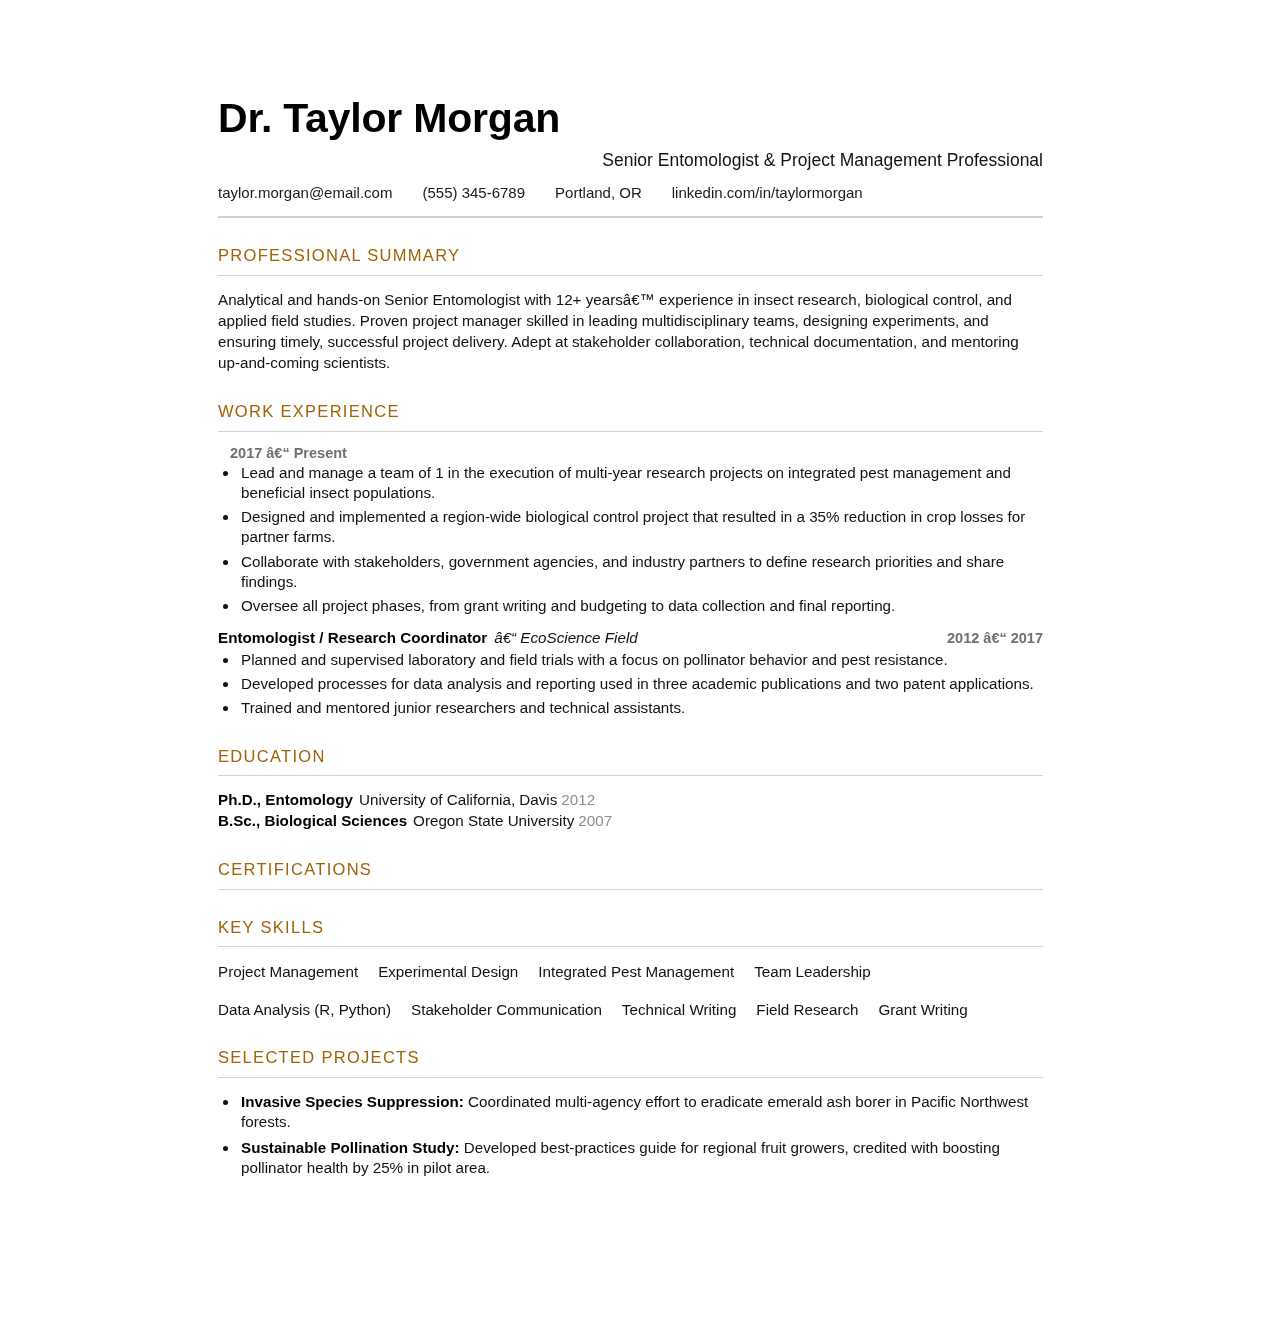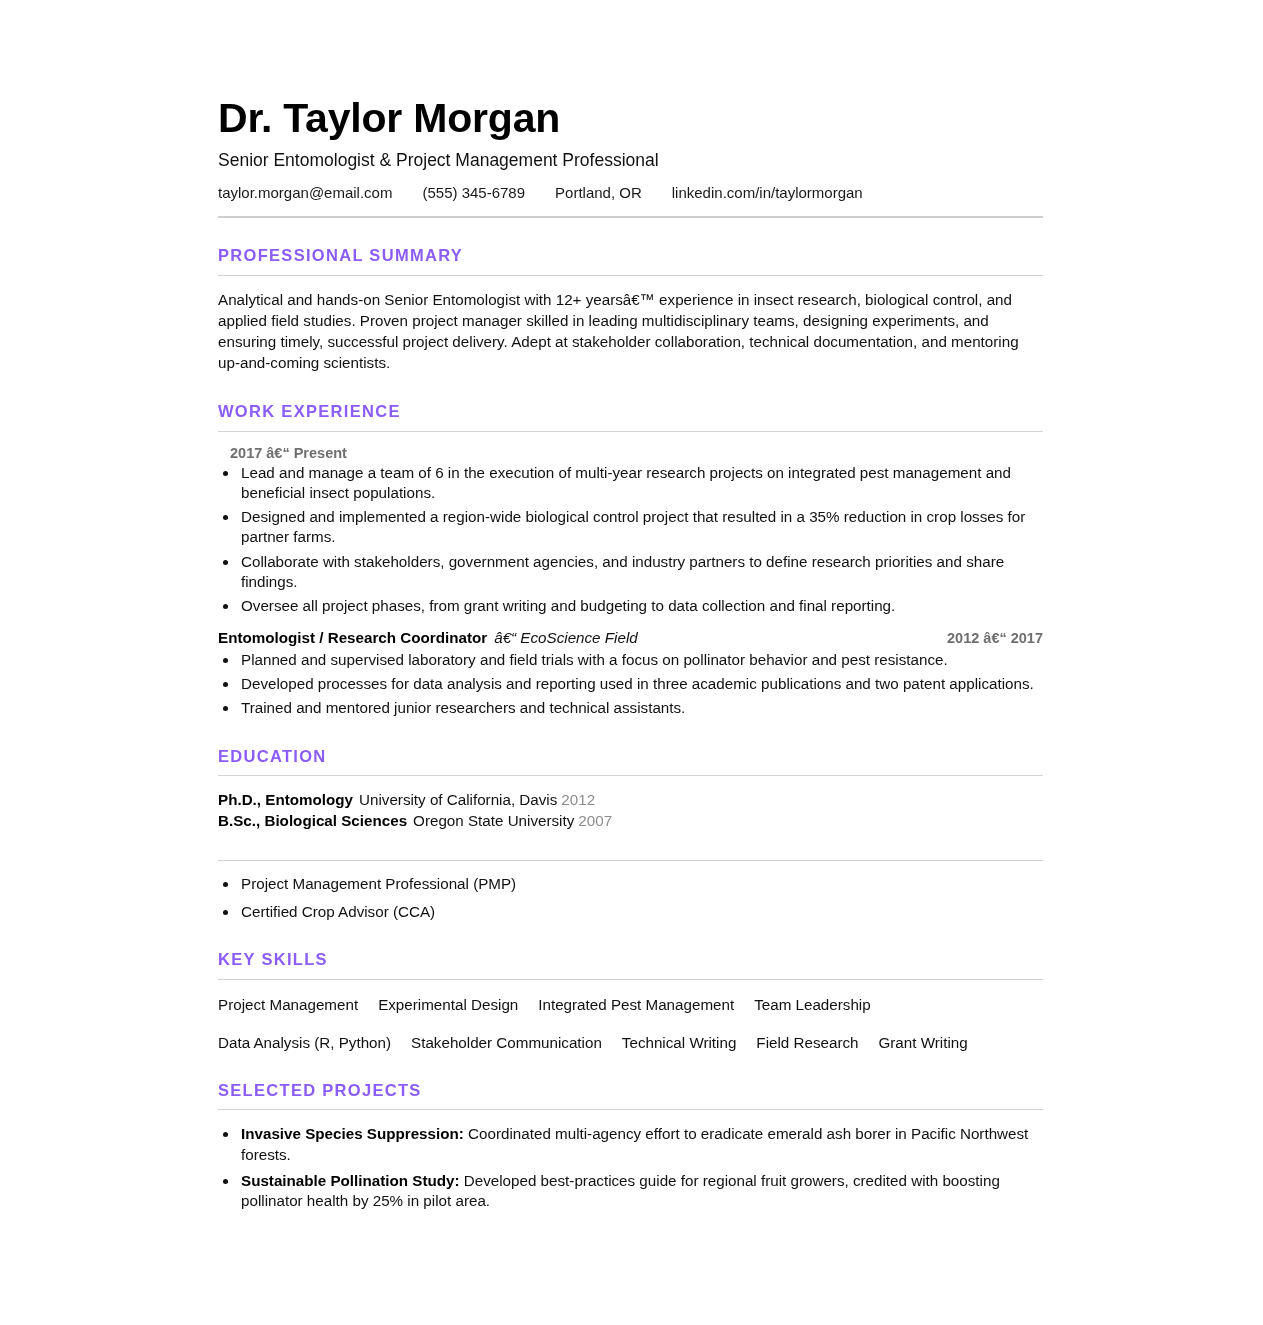--- a/index.html
+++ b/index.html
@@ -35,20 +35,21 @@
     padding-top: 96px;
     line-height: 1.08;
     color: #000;
   }
   .tagline {
     font-size: 17.5px;
     font-weight: normal;
     margin: 10px 0 0 0;
     line-height: 1.2;
     color: #111;
+    text-align: right;
   }
   .contact {
     margin-top: 13px;
     font-size: 15px;
     color: #1a1a1a;
     white-space: nowrap;
   }
   .contact span.ci { display: inline-block; }
   .contact span.ci + span.ci { margin-left: 30px; }
 
@@ -56,23 +57,23 @@
     border: 0;
     border-top: 2px solid #cfcfcf;
     margin: 15px 0 0 0;
     width: 825px;
   }
 
   
   .section { margin-top: 28px; }
   .section-title {
     font-size: 16.5px;
-    font-weight: bold;
+    font-weight: normal;
     letter-spacing: 1.3px;
-    color: #8b5cf6;
+    color: #a16207;
     margin: 0;
     line-height: 1.2;
   }
   .section-rule {
     border: 0;
     border-top: 1px solid #d2d2d2;
     margin: 9px 0 0 0;
     width: 825px;
   }
 
@@ -206,21 +207,21 @@
 
     <div class="section">
       <h2 class="section-title">WORK EXPERIENCE</h2>
       <hr class="section-rule">
 
       <div class="job">
         <div class="job-head">
           <div class="job-dates">2017 â€“ Present</div>
         </div>
         <ul class="bullets">
-          <li>Lead and manage a team of 6 in the execution of multi-year research projects on integrated pest management and beneficial insect populations.</li>
+          <li>Lead and manage a team of 1 in the execution of multi-year research projects on integrated pest management and beneficial insect populations.</li>
           <li>Designed and implemented a region-wide biological control project that resulted in a 35% reduction in crop losses for partner farms.</li>
           <li>Collaborate with stakeholders, government agencies, and industry partners to define research priorities and share findings.</li>
           <li>Oversee all project phases, from grant writing and budgeting to data collection and final reporting.</li>
         </ul>
       </div>
 
       <div class="job">
         <div class="job-head">
           <div class="job-head-left">
             <span class="job-title">Entomologist / Research Coordinator</span><span class="job-company">â€“ EcoScience Field</span>
@@ -242,25 +243,22 @@
         <div class="edu-line">
           <span class="edu-degree">Ph.D., Entomology</span><span class="edu-school">University of California, Davis</span><span class="edu-year">2012</span>
         </div>
         <div class="edu-line">
           <span class="edu-degree">B.Sc., Biological Sciences</span><span class="edu-school">Oregon State University</span><span class="edu-year">2007</span>
         </div>
       </div>
     </div>
 
     <div class="section">
-      <hr class="section-rule">
-      <ul class="cert-list">
-        <li>Project Management Professional (PMP)</li>
-        <li>Certified Crop Advisor (CCA)</li>
-      </ul>
+      <h2 class="section-title">CERTIFICATIONS</h2>
+      <hr class="section-rule">
     </div>
 
     <div class="section">
       <h2 class="section-title">KEY SKILLS</h2>
       <hr class="section-rule">
       <div class="skills-rows">
         <div class="skill-row">
           <span class="skill-item">Project Management</span><span class="skill-item">Experimental Design</span><span class="skill-item">Integrated Pest Management</span><span class="skill-item">Team Leadership</span>
         </div>
         <div class="skill-row">

